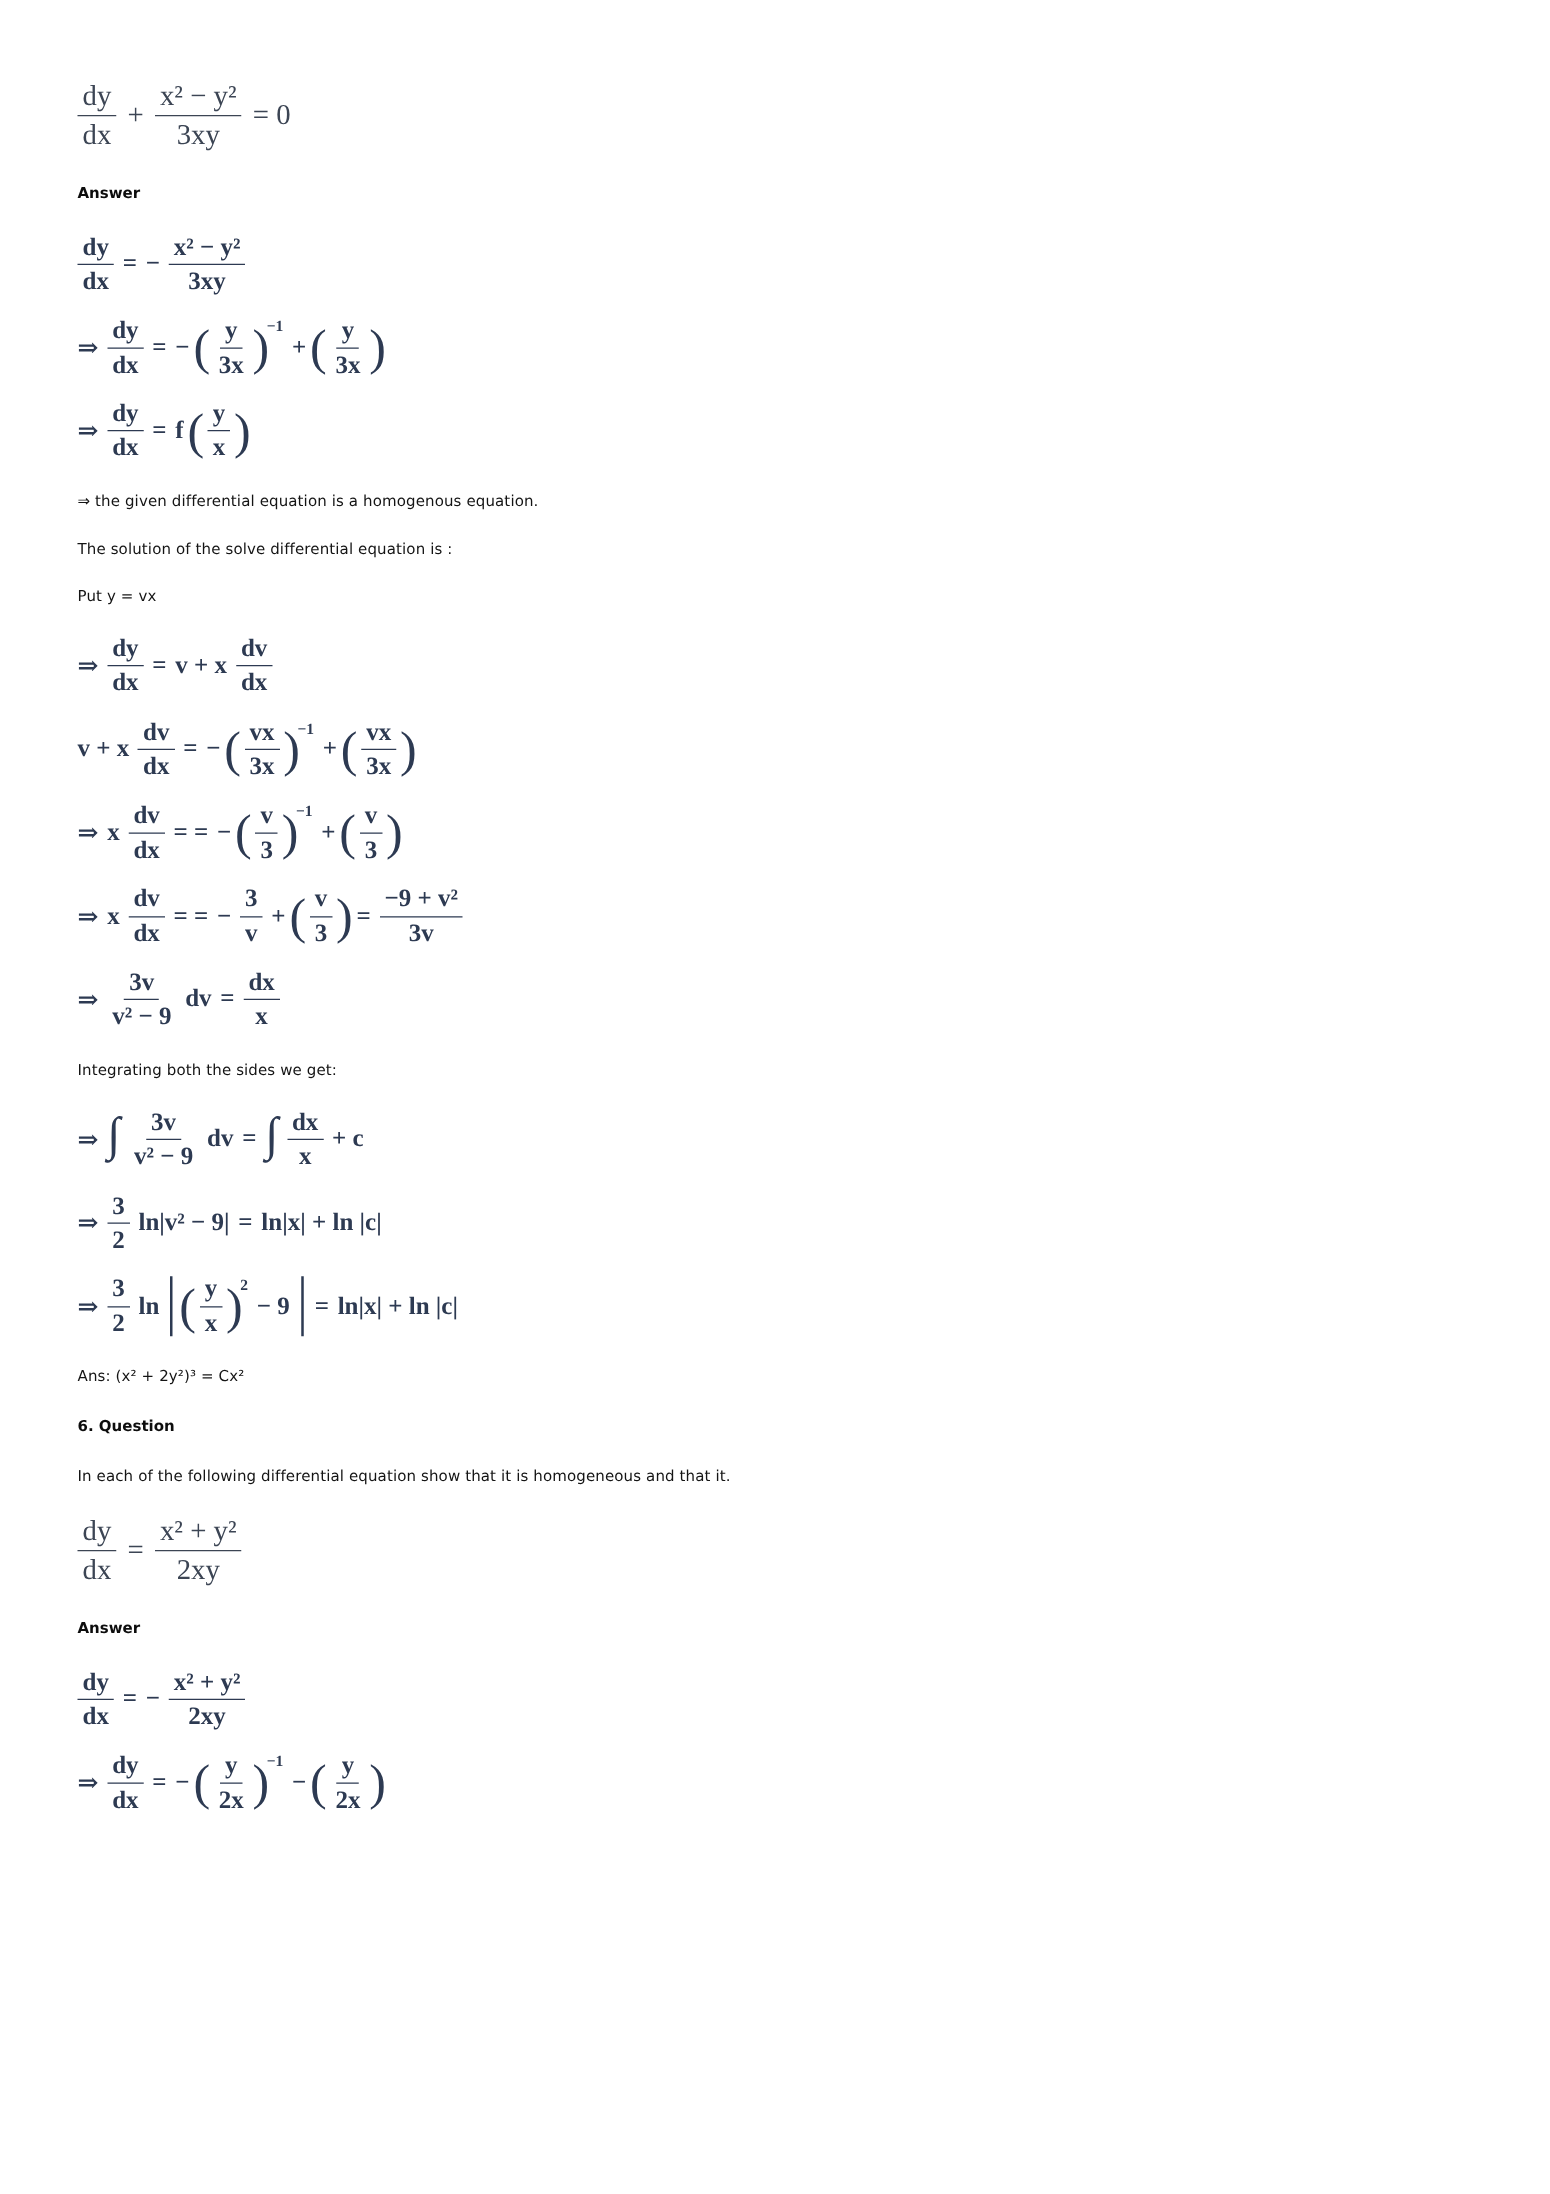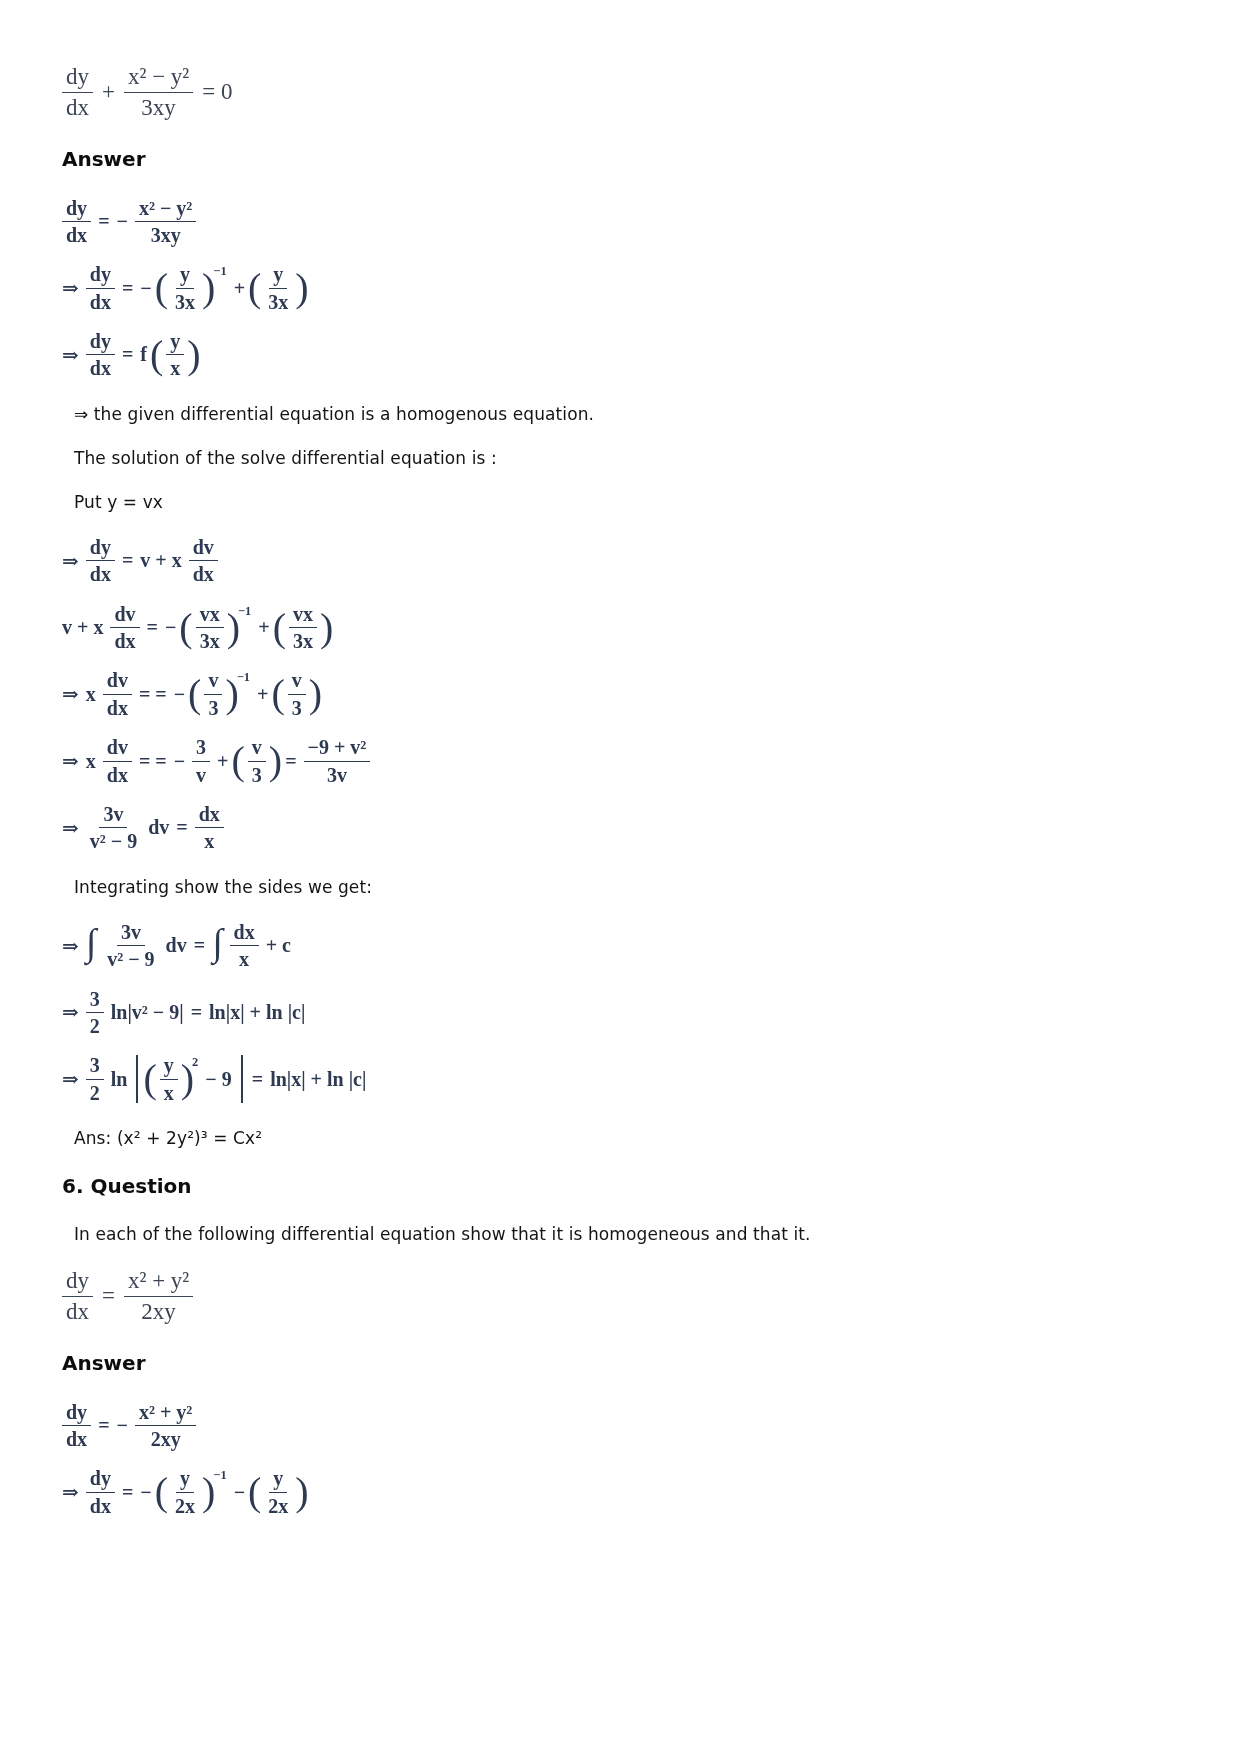--- a/index.html
+++ b/index.html
@@ -4,22 +4,22 @@
 <style>
   * { margin:0; padding:0; box-sizing:border-box; }
   html, body { background:#ffffff; }
   body {
     width:1240px;
     font-family:"DejaVu Sans","Liberation Sans",sans-serif;
     color:var(--body-text,#141414);
   }
   .page { width:1240px; min-height:1755px; padding:42px 57px 80px 62px; background:#fff; }
 
-  .text { font-size:17px; margin:24px 12px; letter-spacing:0.1px; }
-  .heading { font-size:20px; font-weight:bold; margin:26px 0; color:#0d0d0d; }
+  .text { font-size:12px; margin:24px 0; letter-spacing:0.1px; }
+  .heading { font-size:12px; font-weight:bold; margin:26px 0; color:#0d0d0d; }
 
   .eq {
     font-family:"Liberation Serif","DejaVu Serif",serif;
     display:flex; align-items:center; gap:7px;
     margin:17px 0;
     color:var(--eq-answer,#2d3a52);
     font-size:20px;
   }
   .eq.qstyle { font-size:23px; font-weight:400; gap:9px; color:var(--eq-question,#3c4554); margin:22px 0; }
   .eq.astyle { font-weight:700; }
@@ -208,21 +208,21 @@
       <span class="den">v² − 9</span>
     </span>
     <span class="op">dv</span>
     <span class="op">=</span>
     <span class="frac">
       <span class="num">dx</span>
       <span class="den">x</span>
     </span>
   </div>
 
-  <p class="text">Integrating show the sides we get:</p>
+  <p class="text">Integrating both the sides we get:</p>
 
   <div class="eq astyle">
     <span class="op">⇒</span>
     <span class="intg">∫</span>
     <span class="frac">
       <span class="num">3v</span>
       <span class="den">v² − 9</span>
     </span>
     <span class="op">dv</span>
     <span class="op">=</span>

